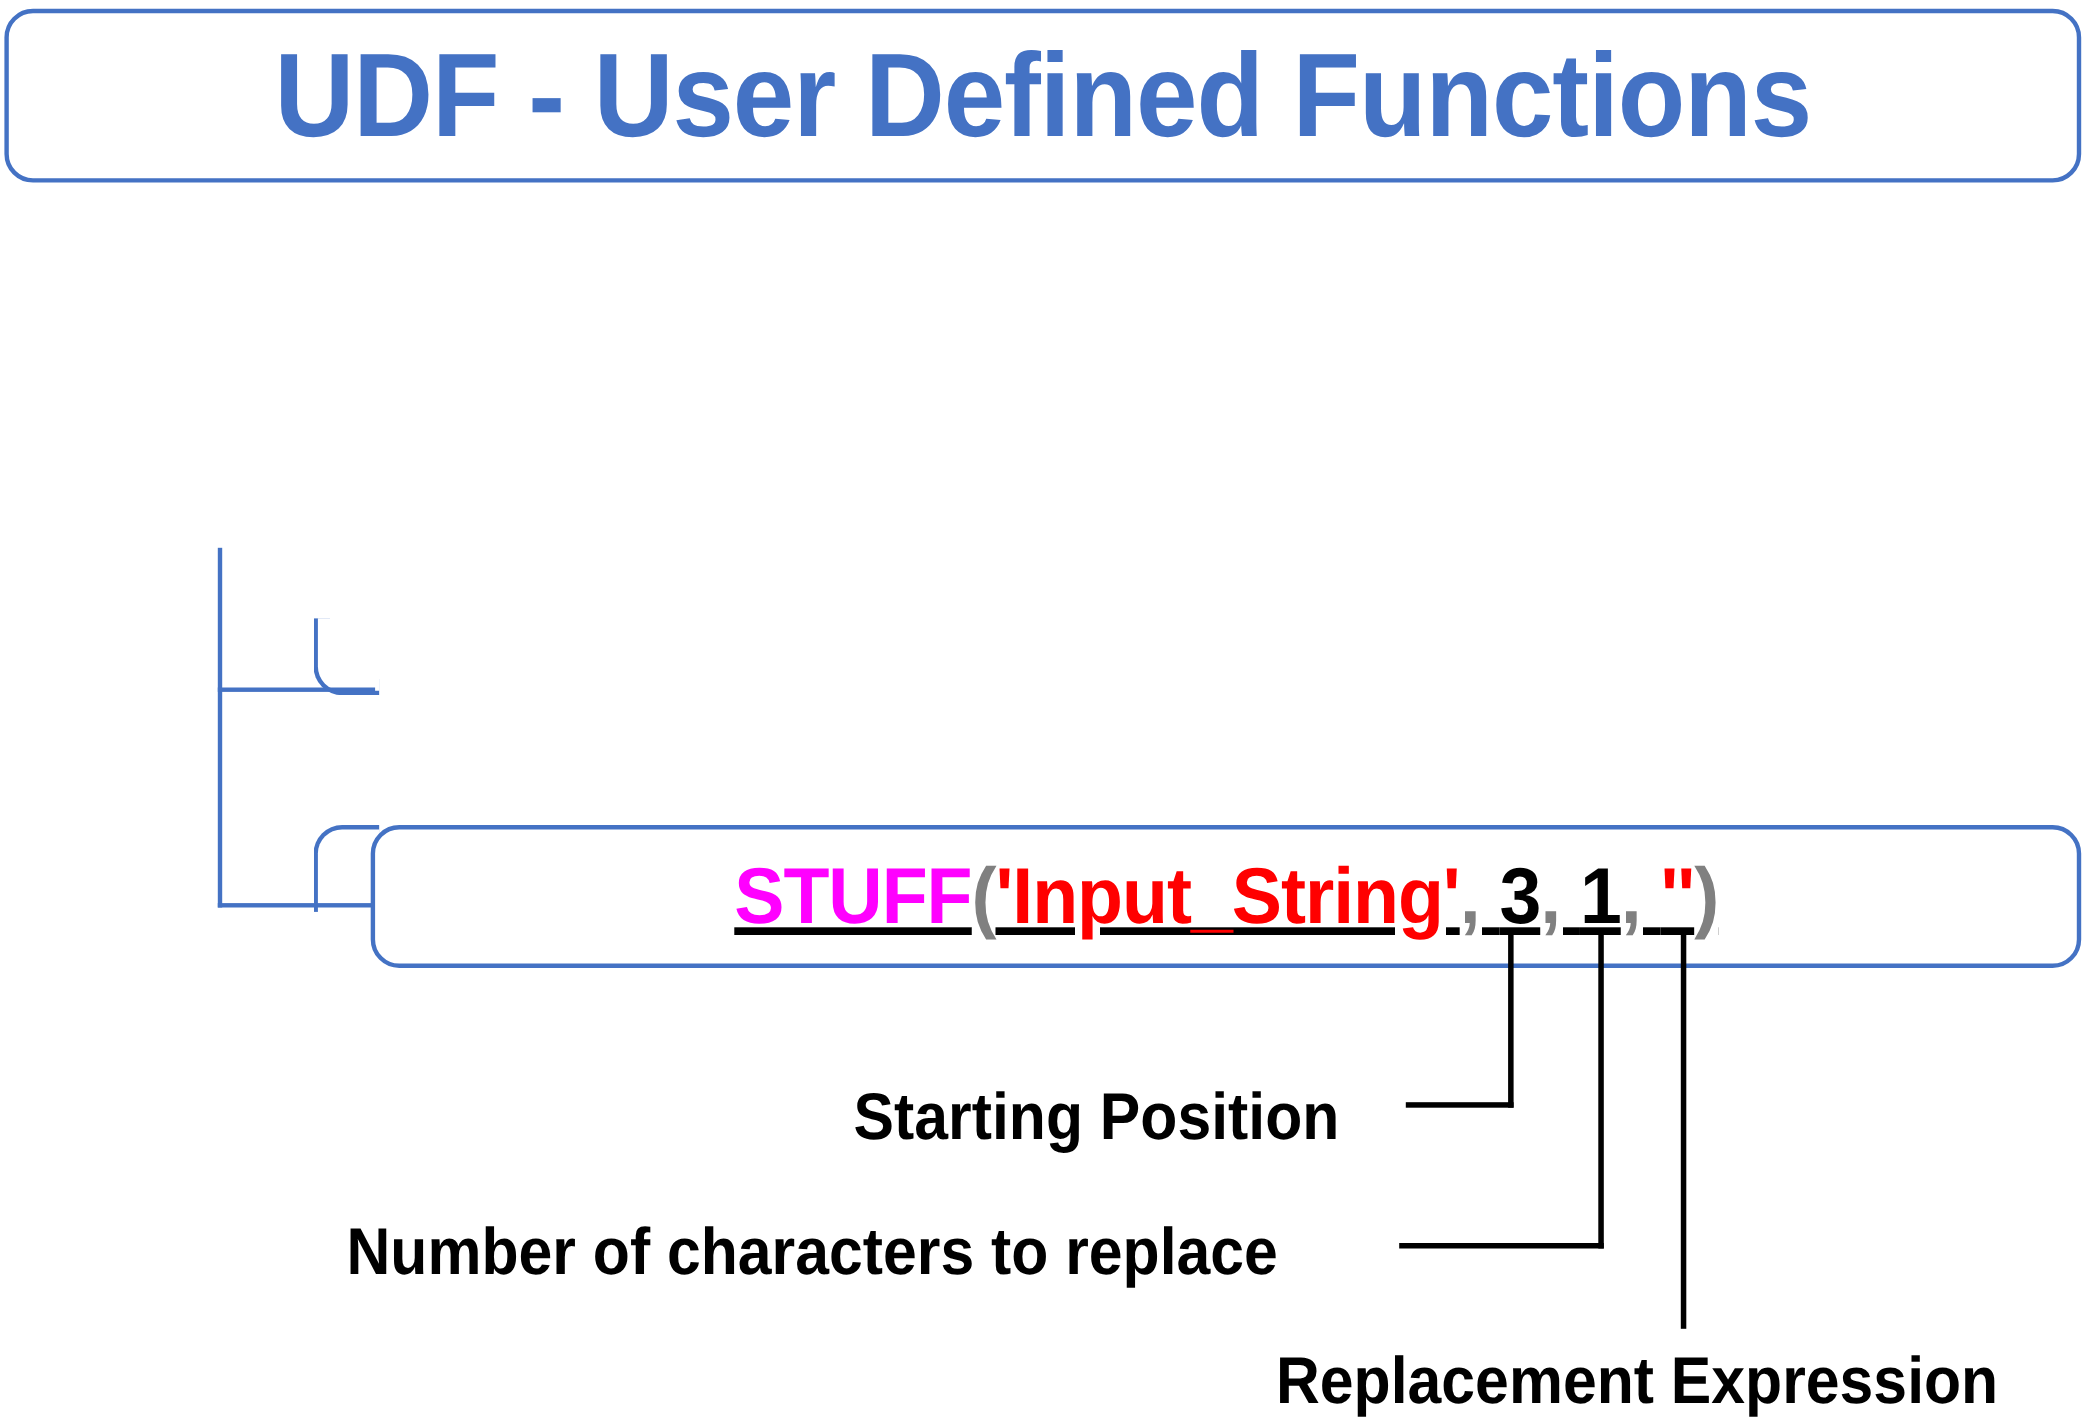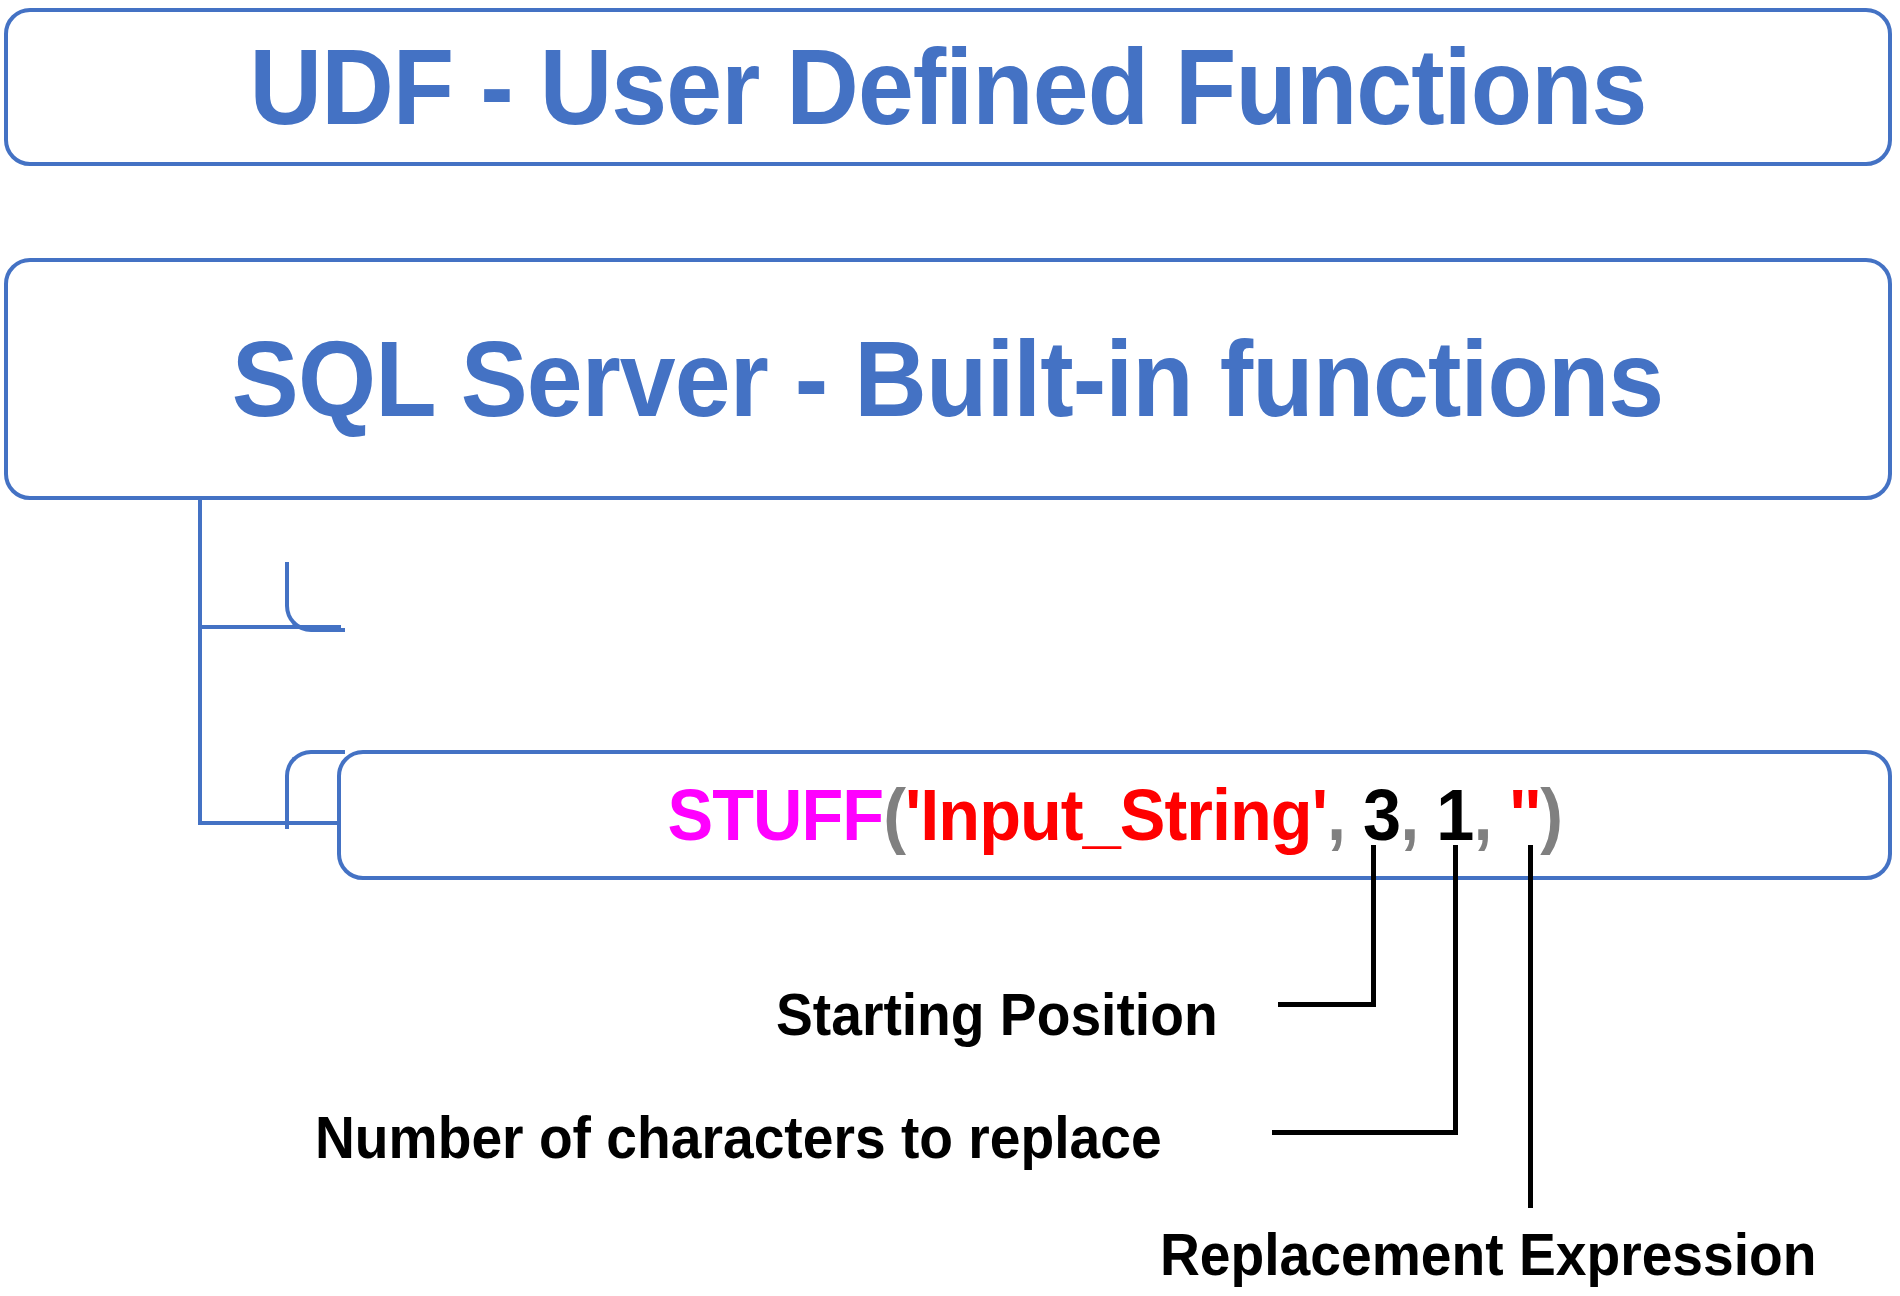--- a/index.html
+++ b/index.html
@@ -38,21 +38,21 @@
     font-weight: bold;
     color: #4472C4;
     letter-spacing: -1px;
     white-space: nowrap;
     transform: scaleX(0.93);
   }
 
   #box-udf  { left: 4px;   top: 8px;   width: 1888px; height: 158px; }
   #box-sql  { left: 4px;   top: 258px; width: 1888px; height: 242px; }
   #box-pat  { left: 337px; top: 562px; width: 1555px; height: 130px; }
-  #box-stuff{ left: 337px; top: 750px; width: 1555px; height: 130px; }
+  #box-stuff{ left: 337px; top: 750px; width: 1555px; height: 130px; text-decoration: underline; }
 
   #box-udf .node-title   { font-size: 108px; line-height: 1; }
   #box-sql .node-title   { font-size: 108px; line-height: 1; }
 
   
   .code {
     font-family: "Liberation Sans Narrow", "Liberation Sans", sans-serif;
     font-weight: bold;
     font-size: 72px;
     line-height: 1;
@@ -102,23 +102,20 @@
 </style>
 </head>
 <body>
 
 <div id="canvas">
 
   <div class="node" id="box-udf">
     <span class="node-title">UDF - User Defined Functions</span>
   </div>
 
-  <div class="node" id="box-sql">
-    <span class="node-title">SQL Server - Built-in functions</span>
-  </div>
 
   <div class="conn conn-v" style="left:198px; top:498px; height:327px;"></div>
 
   <div class="conn conn-h" style="left:198px; top:625px; width:143px;"></div>
   <div class="conn-corner" style="left:285px; top:562px; width:56px; height:66px;"></div>
 
   <div class="conn conn-h" style="left:198px; top:821px; width:143px;"></div>
   <div class="conn-corner" style="left:285px; top:750px; width:56px; height:75px; border-bottom:none; border-top:4px solid #4472C4; border-bottom-left-radius:0; border-top-left-radius:26px;"></div>
 
 

